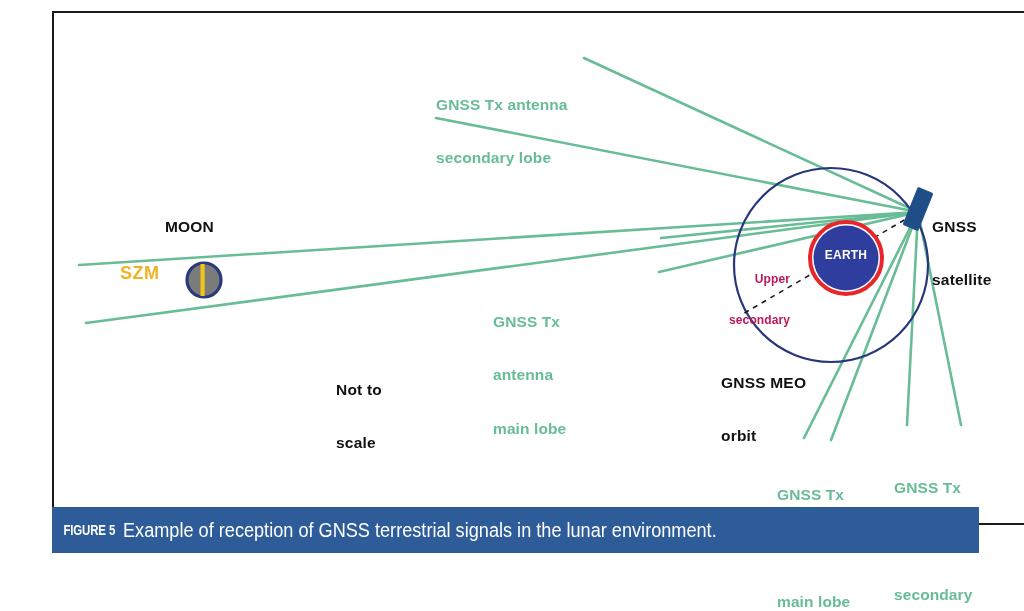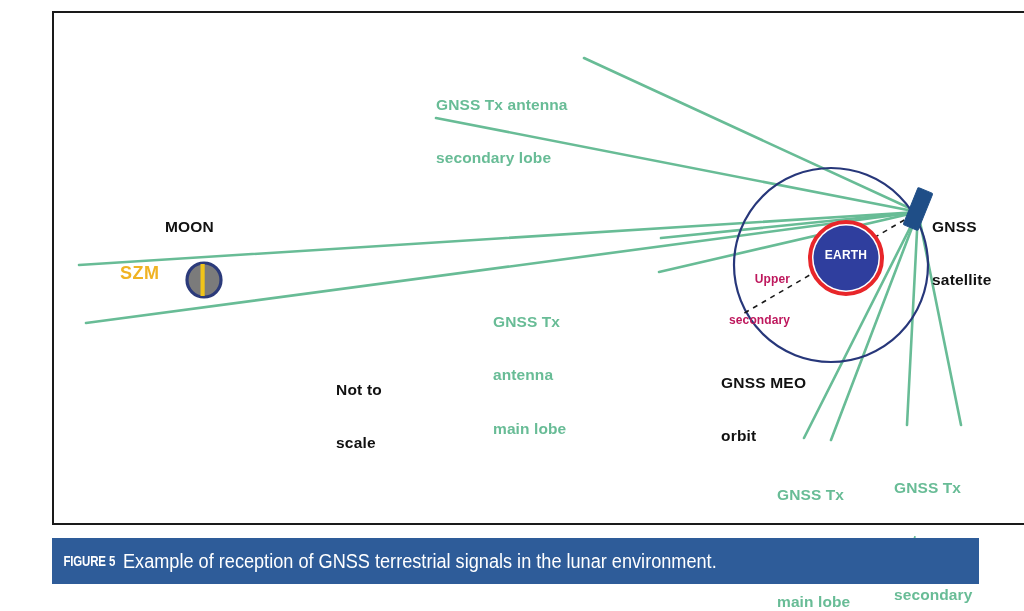--- a/index.html
+++ b/index.html
@@ -16,21 +16,21 @@
 
   
   .lbl{position:absolute;white-space:pre;line-height:1.15;}
   .lbl-green{color:#68bc96;font-weight:bold;font-size:15.5px;letter-spacing:.1px;}
   .lbl-black{color:#111111;font-weight:bold;font-size:15.5px;letter-spacing:.2px;}
   .lbl-red{color:#be185d;font-weight:bold;font-size:12px;letter-spacing:.1px;}
   .lbl-gold{color:#f0b323;font-weight:bold;font-size:18px;letter-spacing:.5px;}
   .lbl-earth{color:#ffffff;font-weight:bold;font-size:12px;letter-spacing:.2px;}
 
   
-  .caption{position:absolute;left:11px;top:538px;width:927px;height:46px;
+  .caption{position:absolute;left:11px;top:507px;width:927px;height:46px;
            background:#2e5c99;box-sizing:border-box;display:flex;align-items:center;}
   .caption-tag{color:#ffffff;font-weight:bold;font-size:14px;
                letter-spacing:-0.2px;padding-left:14px;
                font-family:"Liberation Sans Narrow","Liberation Sans",sans-serif;
                transform:scaleX(.82);transform-origin:left center;}
   .caption-text{color:#ffffff;font-size:19.5px;margin-left:-6px;
                 font-family:"Liberation Sans",sans-serif;
                 transform:scaleX(.93);transform-origin:left center;white-space:pre;}
 </style>
 </head>

